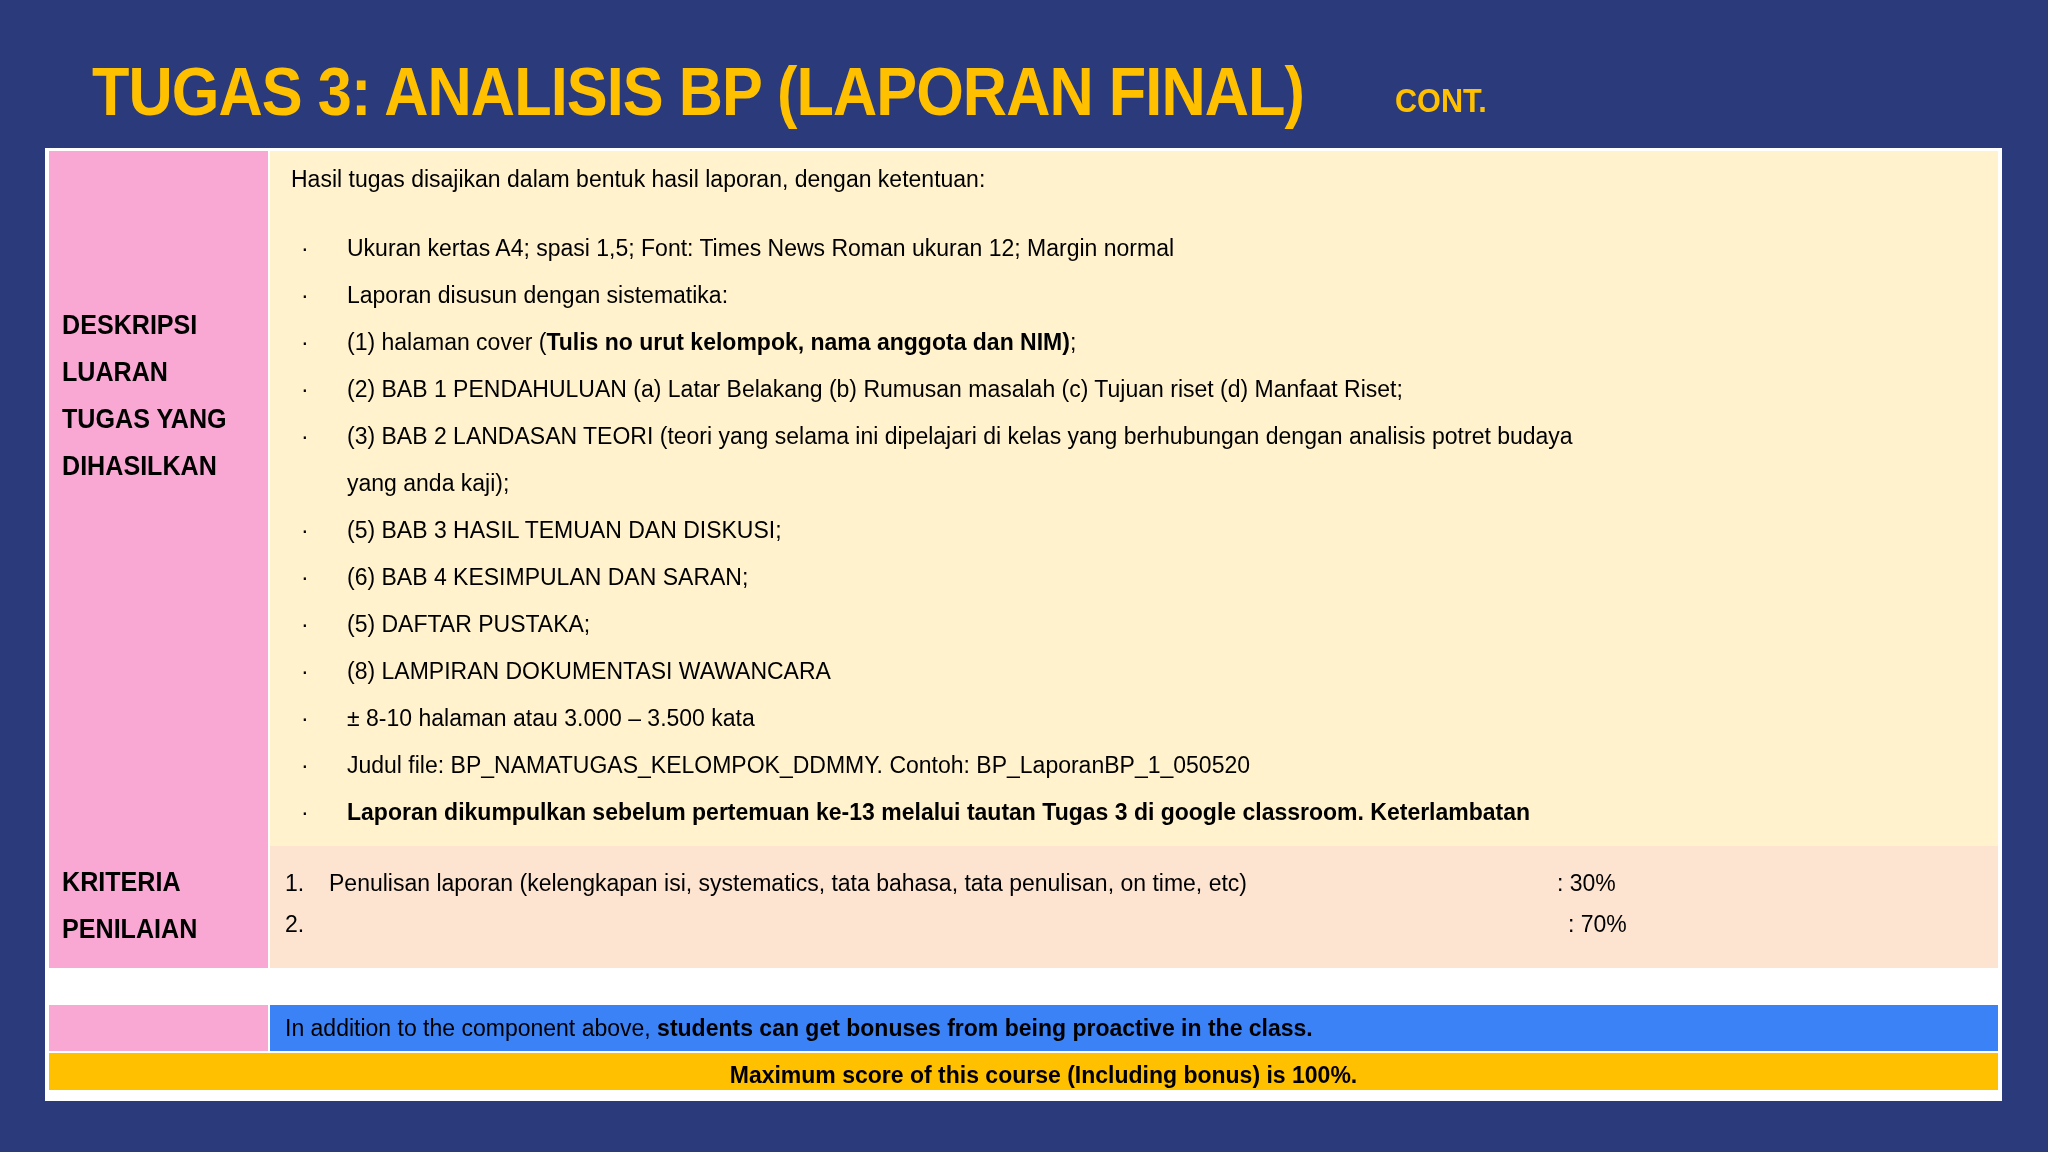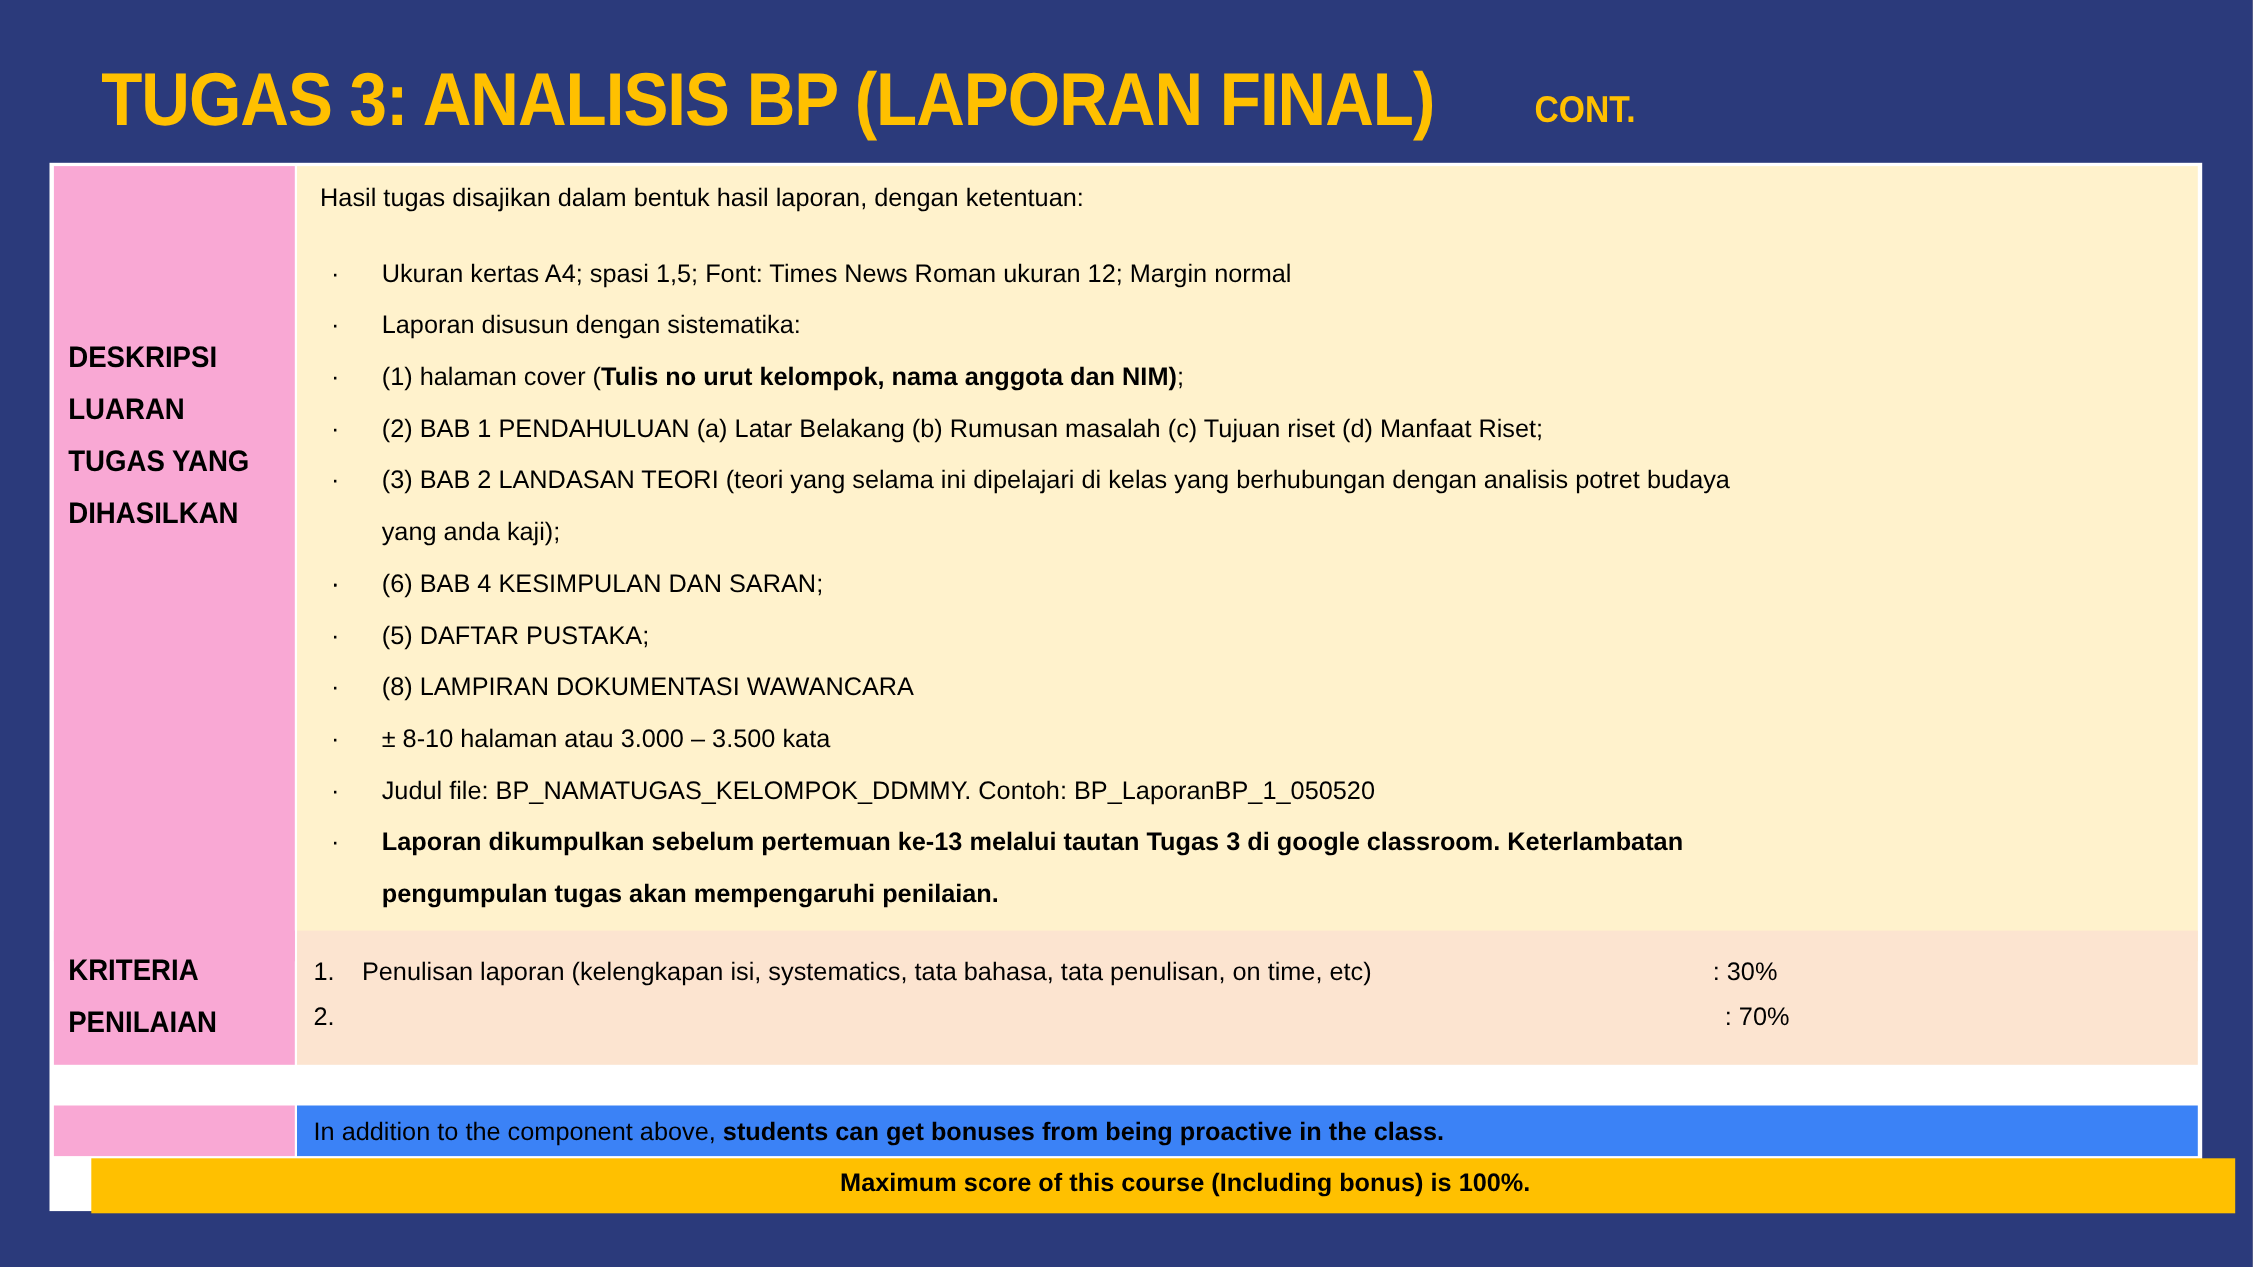--- a/index.html
+++ b/index.html
@@ -84,21 +84,21 @@
     font-size: 23px;
     line-height: 47px;
     white-space: nowrap;
   }
   .row-desc { top: 3px; height: 723px; }
   .row-desc .cell-body { background: #FFF2CC; }
   .row-krit { top: 698px; height: 122px; }
   .row-krit .cell-body { background: #FCE4D0; }
   .row-bonus { top: 857px; height: 46px; }
   .row-bonus .cell-body { background: #3b82f6; }
-  .row-max { top: 905px; height: 50px; background: #FFC000; margin-left: 34px; }
+  .row-max { top: 905px; height: 37px; background: #FFC000; }
 
   .intro {
     position: absolute;
     left: 21px;
     top: 5px;
   }
   .bullet-list {
     position: absolute;
     left: 0;
     top: 74px;
@@ -202,20 +202,21 @@
           <span class="dot">·</span>
           <span>(2) BAB 1 PENDAHULUAN (a) Latar Belakang (b) Rumusan masalah (c) Tujuan riset (d) Manfaat Riset;</span>
         </li>
         <li class="bullet-item">
           <span class="dot">·</span>
           <span class="cont-line">(3) BAB 2 LANDASAN TEORI (teori yang selama ini dipelajari di kelas yang berhubungan dengan analisis potret budaya</span>
           <span class="cont-line">yang anda kaji);</span>
         </li>
         <li class="bullet-item">
           <span class="dot">·</span>
+          <span>(5) BAB 3 HASIL TEMUAN DAN DISKUSI;</span>
         </li>
         <li class="bullet-item">
           <span class="dot">·</span>
           <span>(6) BAB 4 KESIMPULAN DAN SARAN;</span>
         </li>
         <li class="bullet-item">
           <span class="dot">·</span>
           <span>(5) DAFTAR PUSTAKA;</span>
         </li>
         <li class="bullet-item">

